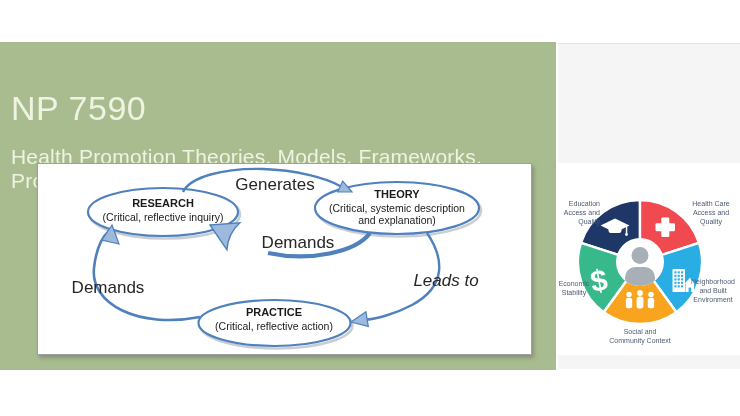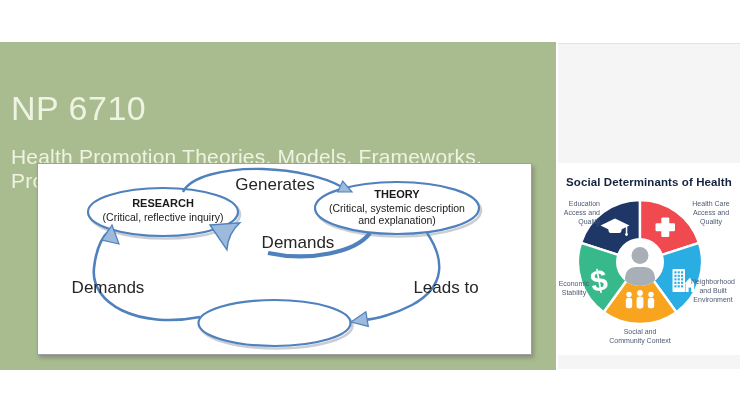--- a/index.html
+++ b/index.html
@@ -33,30 +33,30 @@
   .node-text{position:absolute;text-align:center;color:#1a1a1a;}
   .node-title{font-size:11px;font-weight:bold;line-height:1.15;}
   .node-sub{font-size:10.5px;line-height:1.15;margin-top:1px;}
   .nt-research{left:50px;top:33px;width:150px;}
   .nt-theory{left:288px;top:24px;width:142px;}
   .nt-practice{left:161px;top:142px;width:150px;}
   .edge-label{position:absolute;transform:translateX(-50%);font-size:17px;color:#262626;white-space:nowrap;}
   .el-generates{left:237px;top:11px;}
   .el-demands-tr{left:260px;top:69px;}
   .el-demands-pr{left:70px;top:114px;}
-  .el-leadsto{left:408px;top:114px;}
+  .el-leadsto{left:408px;top:107px;font-style:italic;}
 </style>
 </head>
 <body>
 
 <div class="stage">
 
   <div class="green-band">
     <div class="titles">
-      <div class="course-code">NP 6710</div>
+      <div class="course-code">NP 7590</div>
       <div class="subtitle">
         <div>Health Promotion Theories, Models, Frameworks,</div>
         <div>Programs, Systems &amp; Strategies</div>
       </div>
     </div>
   </div>
 
   <div class="right-panel"></div>
 
   <div class="diagram-box">
@@ -90,29 +90,32 @@
     </svg>
 
     <div class="node-text nt-research">
       <div class="node-title">RESEARCH</div>
       <div class="node-sub">(Critical, reflective inquiry)</div>
     </div>
     <div class="node-text nt-theory">
       <div class="node-title">THEORY</div>
       <div class="node-sub">(Critical, systemic description and explanation)</div>
     </div>
+    <div class="node-text nt-practice">
+      <div class="node-title">PRACTICE</div>
+      <div class="node-sub">(Critical, reflective action)</div>
+    </div>
 
     <div class="edge-label el-generates">Generates</div>
     <div class="edge-label el-demands-tr">Demands</div>
     <div class="edge-label el-demands-pr">Demands</div>
     <div class="edge-label el-leadsto">Leads to</div>
   </div>
 
   <div class="sdoh">
-    <div class="sdoh-title">Social Determinants of Health</div>
 
     <svg class="sdoh-svg" width="182" height="192" viewBox="0 0 182 192">
       <defs>
         <clipPath id="centerClip">
             <circle cx="82" cy="99" r="24"></circle>
           </clipPath>
       </defs>
 
       <g stroke="#ffffff" stroke-width="2.4" stroke-linejoin="round">
         <path d="M 82,99 L 23,79.8 A 62 62 0 0 1 82,37 Z" fill="#1e3766"></path>

